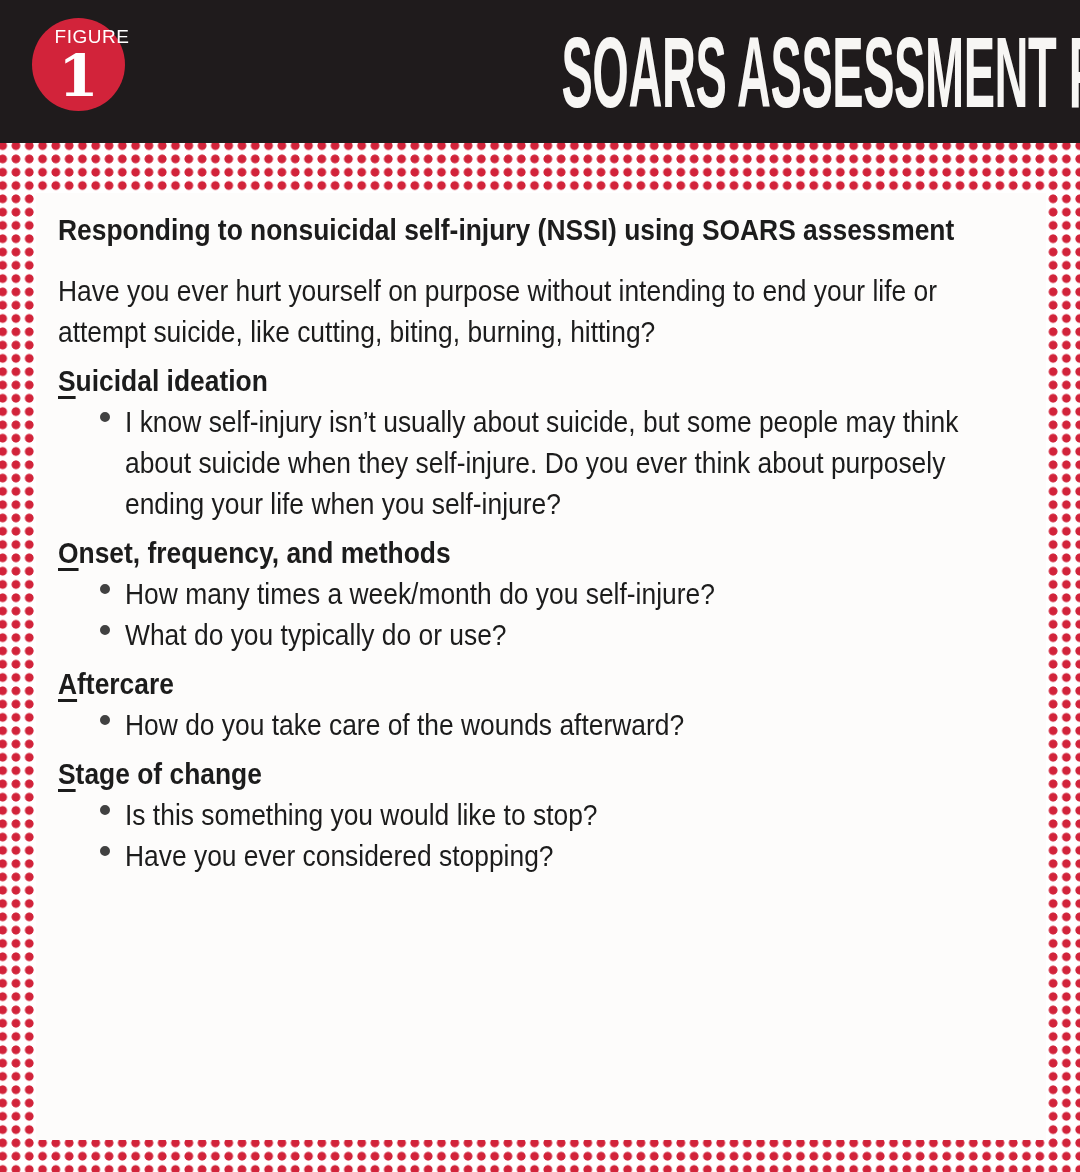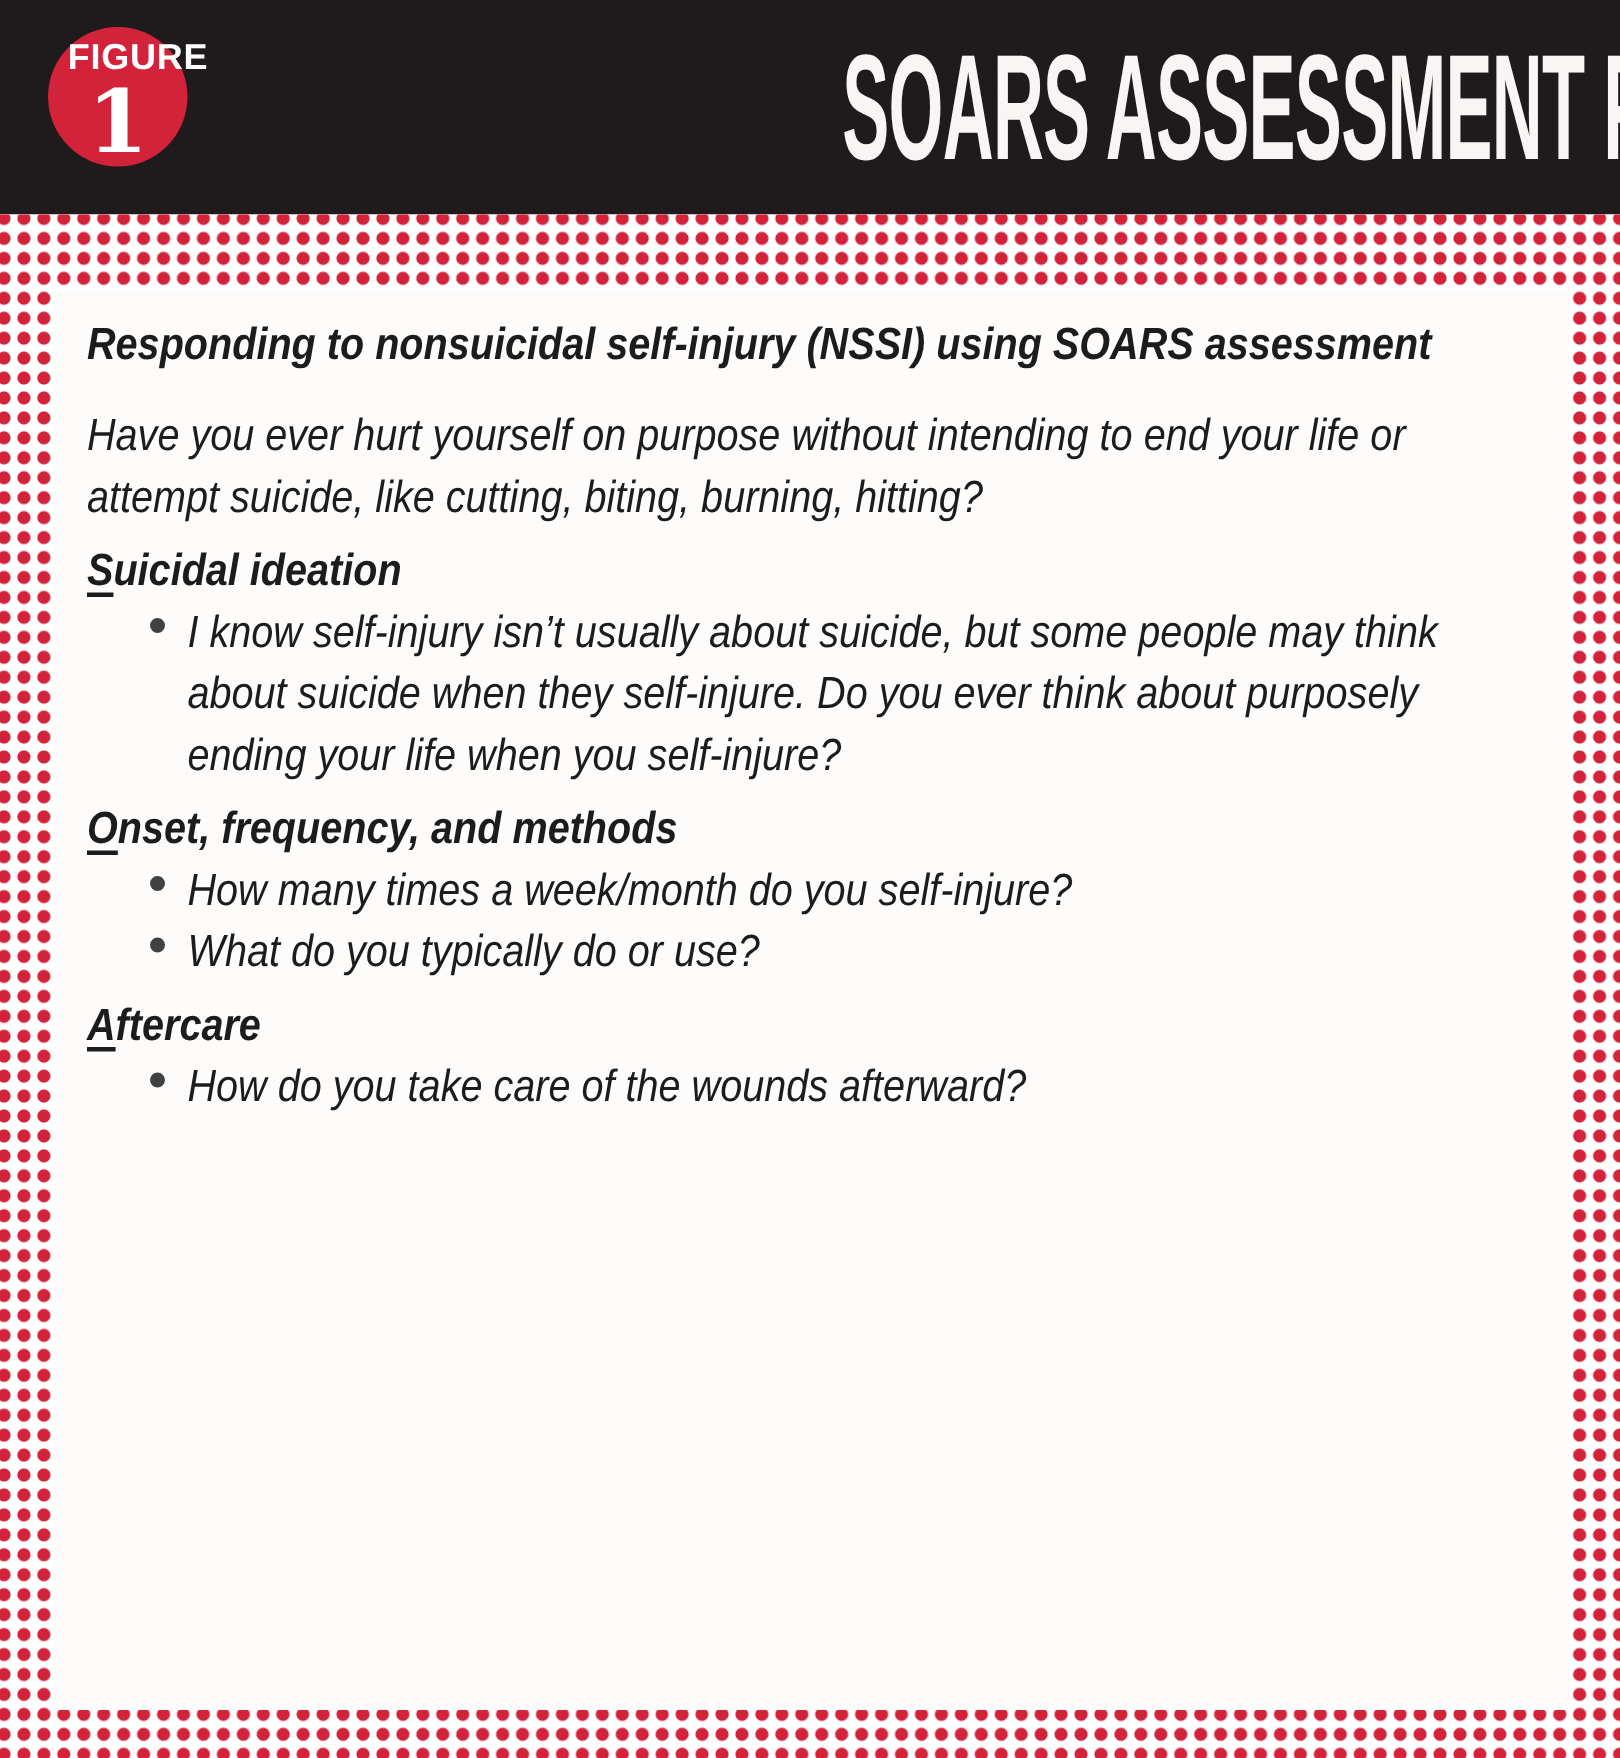--- a/index.html
+++ b/index.html
@@ -35,22 +35,22 @@
     border-radius: 50%;
     background: var(--accent-red);
     display: flex;
     flex-direction: column;
     align-items: center;
     justify-content: flex-start;
     padding-top: 9px;
     color: #ffffff;
   }
   .badge-label {
-    font-size: 24px;
-    font-weight: 700;
+    font-size: 19px;
+    font-weight: 400;
     letter-spacing: 0.5px;
     line-height: 1;
     margin-left: 27px;
   }
   .badge-number {
     font-family: "DejaVu Serif", serif;
     font-weight: 700;
     font-size: 58px;
     line-height: 1.0;
     margin-top: 1px;
@@ -75,21 +75,20 @@
   }
 
   
   .dot-frame {
     position: absolute;
     top: 143px; left: 0; right: 0; bottom: 0;
     background-color: #ffffff;
     background-image: radial-gradient(circle, var(--accent-red) 4px, rgba(0,0,0,0) 4.7px);
     background-size: 13.3px 13.3px;
     background-position: -4px -4px;
-    font-style: italic;
   }
 
   
   .card {
     position: absolute;
     top: 50px; left: 36px; right: 34px; bottom: 32px;
     background: var(--card-bg);
   }
   .content {
     padding: 16px 0 0 22px;
@@ -197,18 +196,36 @@
     <span class="ring"></span>
     <div class="bullet-lines">
                     <div class="line cx">How do you take care of the wounds afterward?</div>
                   </div>
   </li>
 
 </ul>
   </div>
 
 
+  <div class="section">
+    <div class="section-title cx"><span class="u">S</span>tage of change</div>
+    <ul class="bullets">
+  <li>
+    <span class="ring"></span>
+    <div class="bullet-lines">
+                    <div class="line cx">Is this something you would like to stop?</div>
+                  </div>
+  </li>
+
+  <li>
+    <span class="ring"></span>
+    <div class="bullet-lines">
+                    <div class="line cx">Have you ever considered stopping?</div>
+                  </div>
+  </li>
+</ul>
+  </div>
 </div>
       </div>
     </div>
   </div>
 
 </div>
 
 </body></html>

